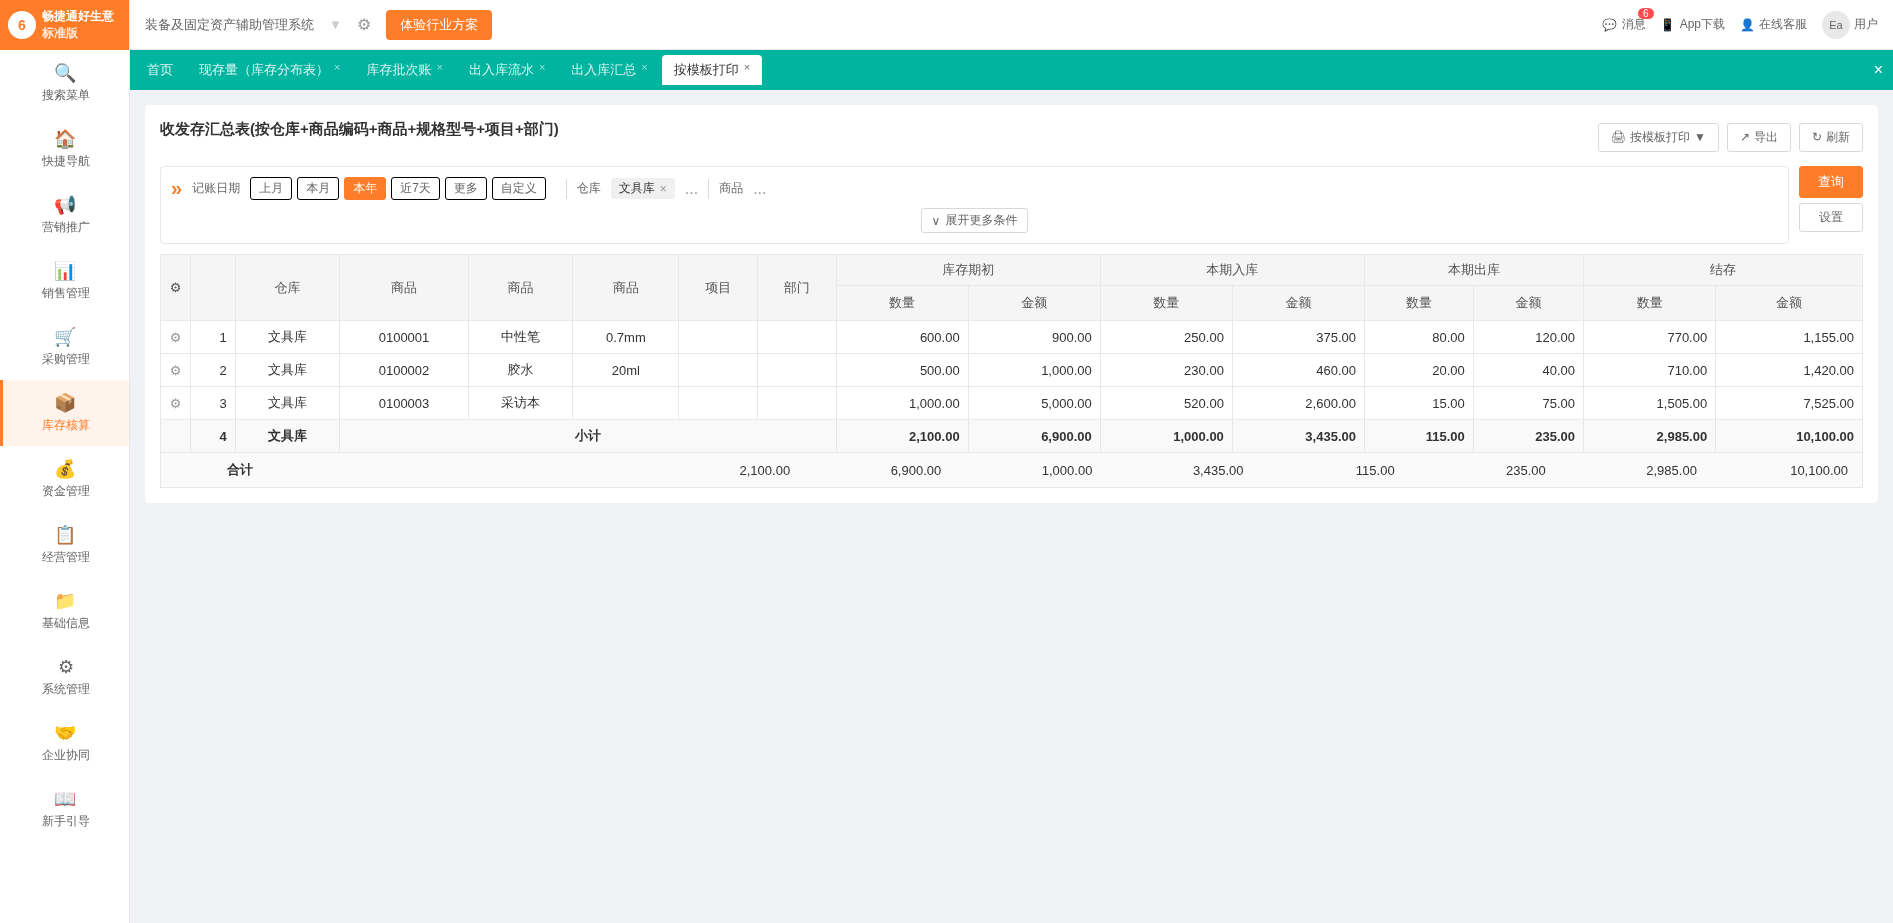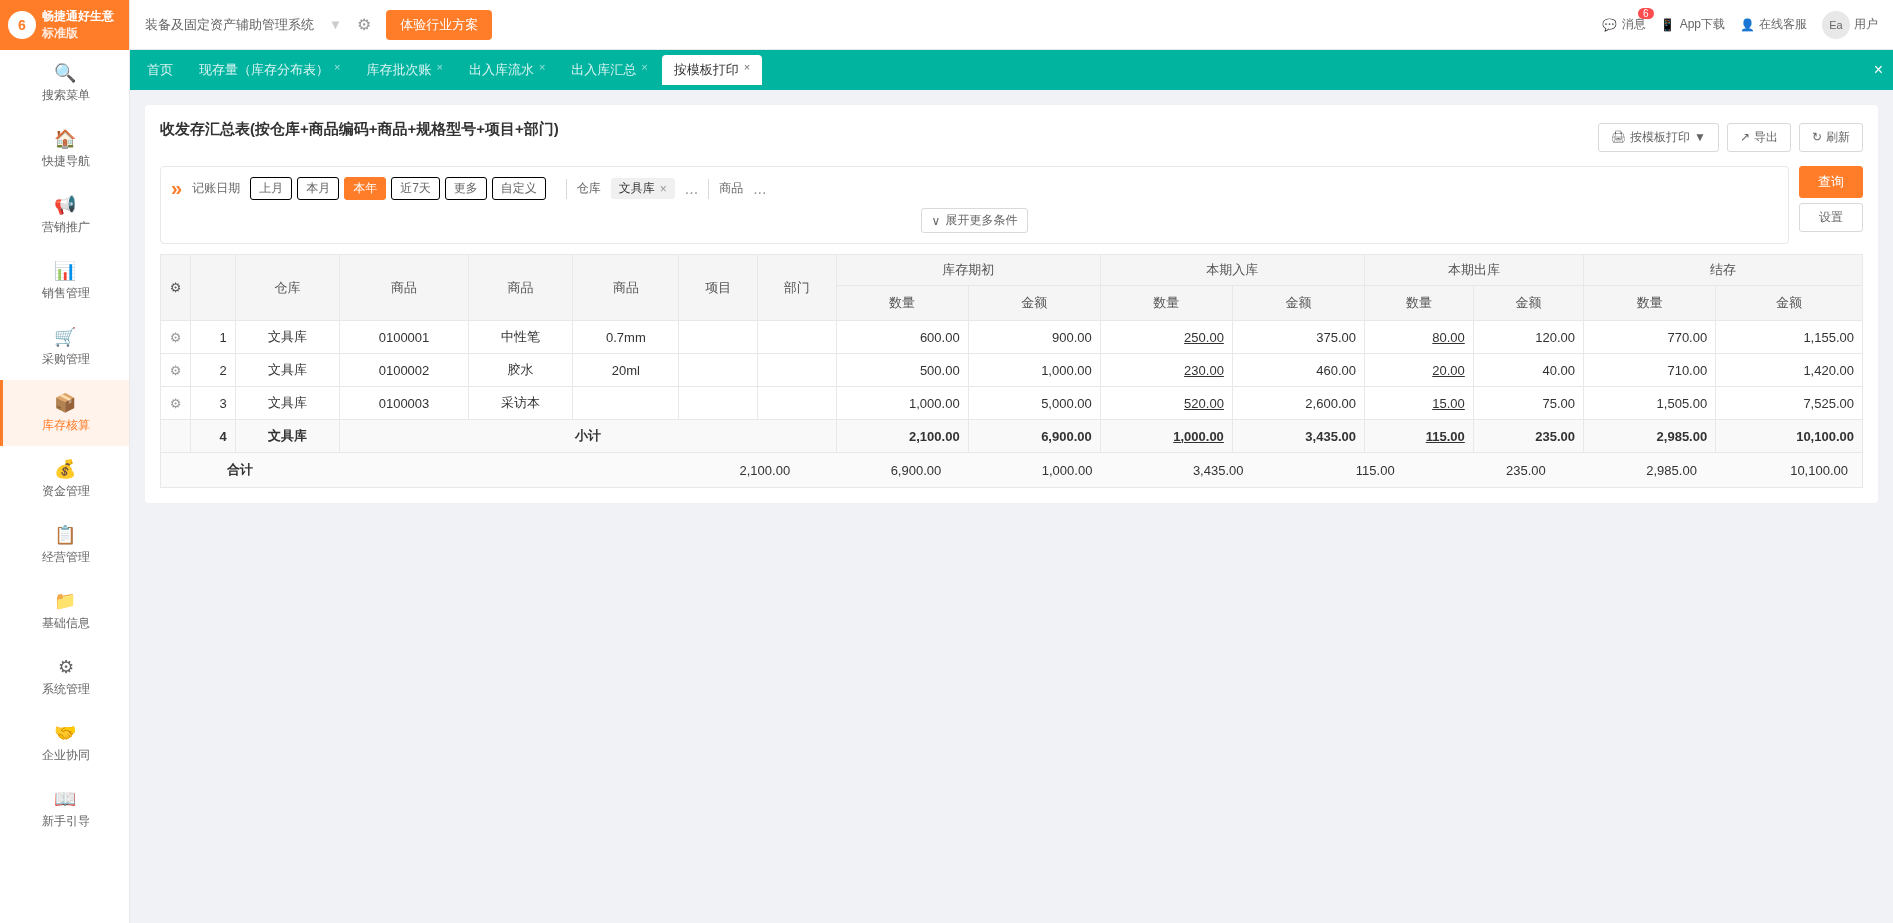--- a/index.html
+++ b/index.html
@@ -53,21 +53,21 @@
     .query-btn { background: #ff7c29; color: white; border: 1px solid #ff7c29; border-radius: 3px; padding: 6px 18px; cursor: pointer; font-size: 13px; }
     .settings-btn { padding: 5px 10px; border: 1px solid #d9d9d9; border-radius: 3px; cursor: pointer; font-size: 12px; color: #666; background: #fff; }
 
     
     .table-container { overflow: auto; }
     table { width: 100%; border-collapse: collapse; font-size: 13px; }
     th { background: #f5f5f5; border: 1px solid #e8e8e8; padding: 8px 6px; text-align: center; font-weight: normal; color: #555; white-space: nowrap; }
     td { border: 1px solid #e8e8e8; padding: 7px 6px; text-align: center; color: #333; }
     .bold-row td { font-weight: bold; background: #f9f9f9; }
     .num-cell { text-align: right; padding-right: 8px; }
-    .underline-num { text-decoration: underline; cursor: pointer; color: #333; }
+    .underline-num { cursor: pointer; color: #333; }
     .gear-cell { text-align: center; color: #999; }
     .col-header-group { text-align: center; border: 1px solid #e8e8e8; background: #f5f5f5; padding: 6px; font-weight: normal; color: #555; }
   </style>
 </head>
 <body>
 
 <div class="sidebar">
   <div class="sidebar-logo">
     <div class="sidebar-logo-icon">
       <span>6</span>

